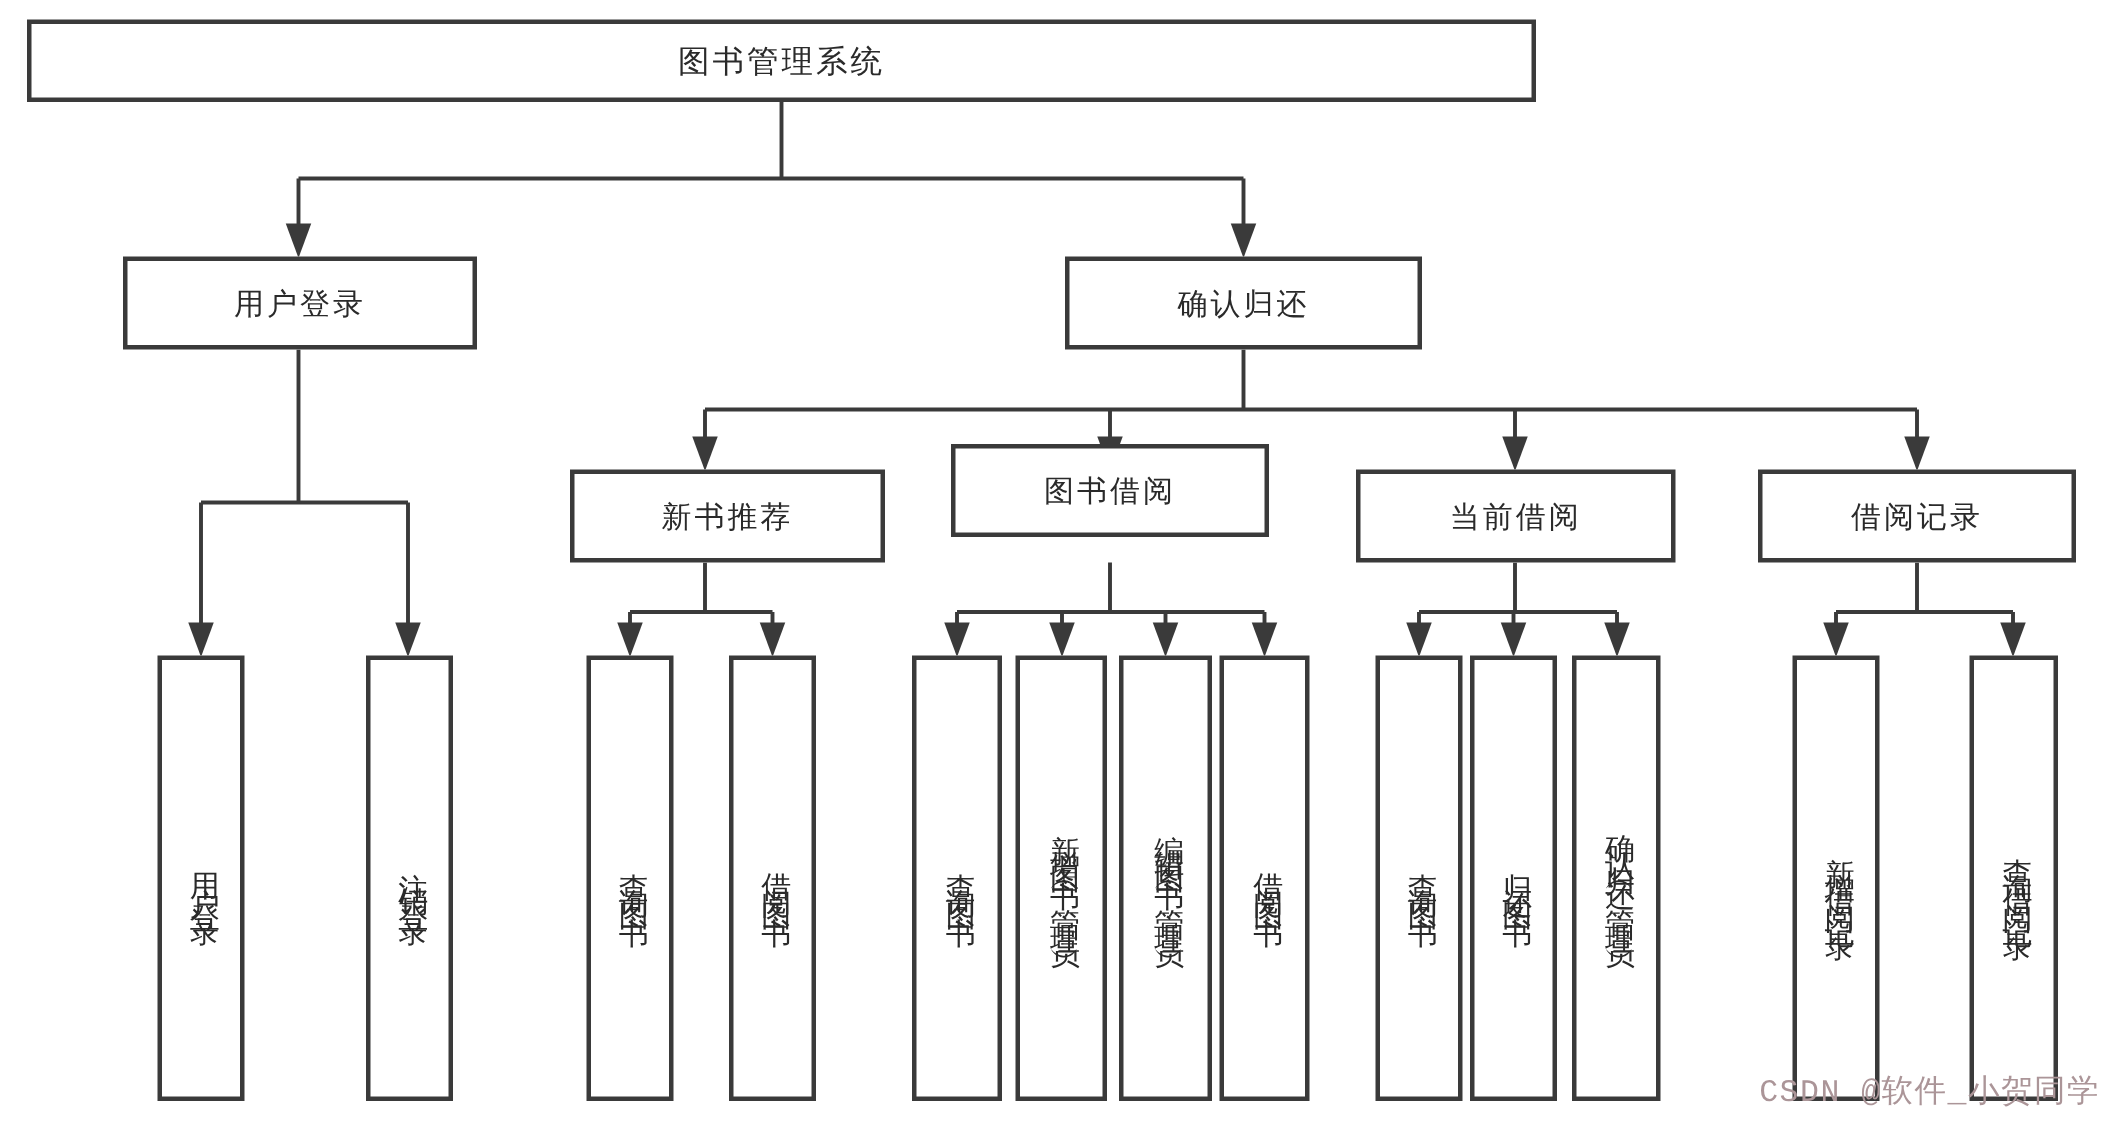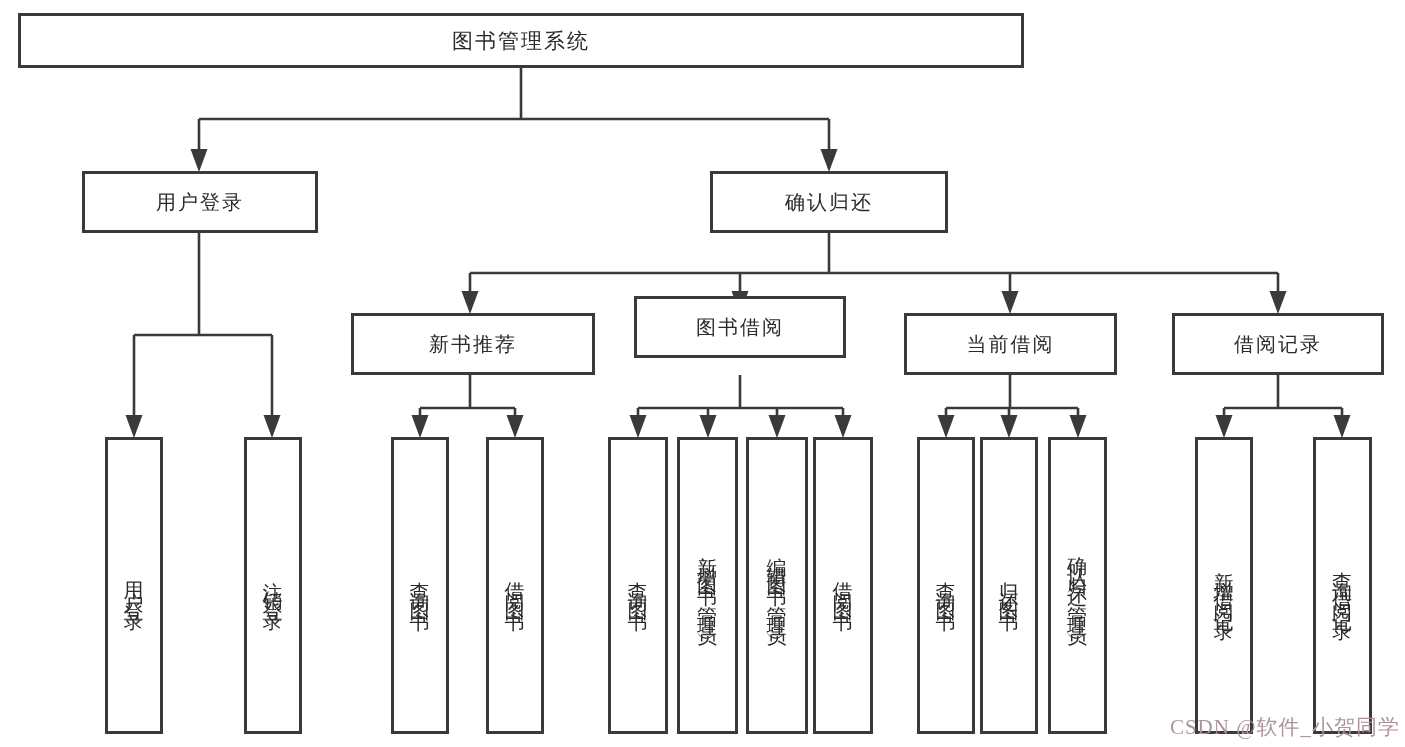--- a/index.html
+++ b/index.html
@@ -1,20 +1,20 @@
 <!DOCTYPE html>
 <html><head>
 <meta charset="utf-8">
 <style>
   html,body{margin:0;padding:0;background:#ffffff;}
   .canvas{
     position:relative;
     width:1405px;height:747px;
     background:#ffffff;
-    font-family:Liberation Serif, serif;
+    font-family:Liberation Mono, monospace;
     overflow:hidden;
   }
   svg.wires{position:absolute;left:0;top:0;z-index:0;}
   .box{
     position:absolute;
     box-sizing:border-box;
     background:#ffffff;
     border:3px solid #3a3a3a;
     display:flex;align-items:center;justify-content:center;
     color:#2a2a2a;
@@ -88,21 +88,21 @@
     <span class="hlabel">图书管理系统</span>
   </div>
 
   <div class="box" style="left:82px;top:171px;width:236px;height:62px">
     <span class="hlabel">用户登录</span>
   </div>
   <div class="box" style="left:710px;top:171px;width:238px;height:62px">
     <span class="hlabel">确认归还</span>
   </div>
 
-  <div class="box" style="left:351px;top:313px;width:244px;height:62px">
+  <div class="box" style="left:380px;top:313px;width:210px;height:62px">
     <span class="hlabel">新书推荐</span>
   </div>
   <div class="box" style="left:634px;top:296px;width:212px;height:62px">
     <span class="hlabel">图书借阅</span>
   </div>
   <div class="box" style="left:1172px;top:313px;width:212px;height:62px">
     <span class="hlabel">借阅记录</span>
   </div>
   <div class="box" style="left:904px;top:313px;width:213px;height:62px">
     <span class="hlabel">当前借阅</span>

